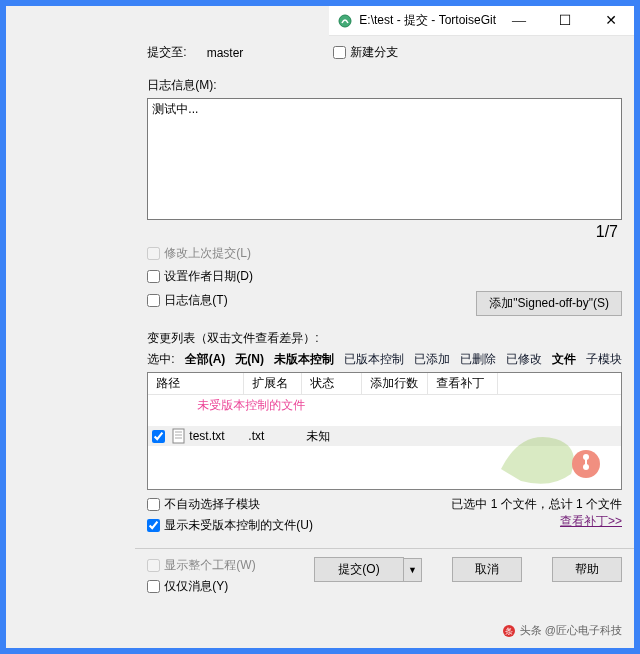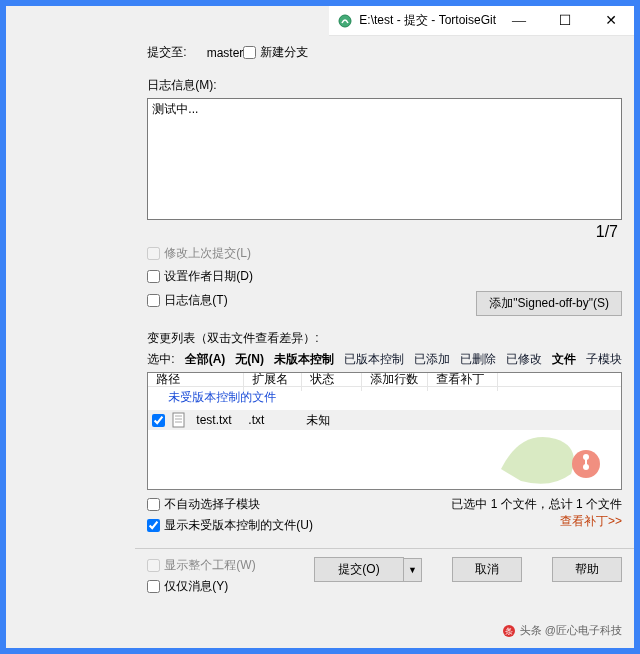--- a/index.html
+++ b/index.html
@@ -5,58 +5,58 @@
 * { box-sizing: border-box; margin: 0; padding: 0; }
 body { font-family: "Microsoft YaHei", "Segoe UI", sans-serif; font-size: 12px; background: #f0f0f0; color: #000; width: 640px; height: 654px; }
 .window { width: 640px; height: 654px; background: #f0f0f0; border: 6px solid #3b82f6; display: flex; flex-direction: column; align-items: flex-end; }
 .titlebar { height: 30px; display: flex; align-items: center; padding: 0 0 0 8px; background: #fff; border-bottom: 1px solid #e5e5e5; }
 .titlebar .icon { width: 16px; height: 16px; margin-right: 6px; }
 .titlebar .title { flex: 1; font-size: 12px; }
 .titlebar .ctrl { width: 46px; height: 30px; display: flex; align-items: center; justify-content: center; font-size: 14px; font-family: "Segoe UI Symbol"; }
 .content { flex: 1; padding: 8px 12px; display: flex; flex-direction: column; position: relative; }
 .row { display: flex; align-items: center; margin-bottom: 6px; }
 .commit-to-label { margin-right: 20px; }
-.branch { }
+.branch { margin-right: 90px; }
 .checkbox { display: flex; align-items: center; gap: 4px; }
 .checkbox input { width: 13px; height: 13px; }
 .log-label { margin: 10px 0 4px; }
 textarea.log { width: 100%; height: 122px; border: 1px solid #7a7a7a; padding: 2px 4px; font-family: inherit; font-size: 12px; resize: none; }
 .log-area { position: relative; }
 .counter { position: absolute; right: 4px; bottom: -18px; font-size: 16px; }
 .chk-stack { margin-top: 22px; }
 .chk-stack .checkbox { margin-bottom: 6px; }
 .disabled { color: #888; }
 button.btn { font-family: inherit; font-size: 12px; padding: 3px 12px; background: #e1e1e1; border: 1px solid #adadad; min-width: 70px; }
 .changelist-label { margin-top: 14px; margin-bottom: 4px; }
 .filter-row { display: flex; gap: 10px; margin-bottom: 4px; align-items: center; }
 .filter-row span { white-space: nowrap; }
 .filter-bold { font-weight: bold; }
 .filter-dim { color: #0f172a; }
 .table-wrap { border: 1px solid #828282; background: #fff; height: 118px; position: relative; overflow: hidden; }
-.table-head { display: flex; background: #fff; border-bottom: 1px solid #e5e5e5; height: 14px; align-items: center; }
+.table-head { display: flex; background: #fff; border-bottom: 1px solid #e5e5e5; height: 22px; align-items: center; }
 .table-head .th { padding: 0 8px; font-size: 12px; border-right: 1px solid #e5e5e5; height: 22px; display: flex; align-items: center; }
 .th-path { width: 96px; }
 .th-ext { width: 58px; }
 .th-status { width: 60px; }
 .th-add { width: 66px; }
 .th-del { width: 70px; }
 .table-body { }
-.group-row { color: #1d4ed8; padding: 2px 6px 4px 20px; font-size: 12px; }
+.group-row { color: #ec4899; padding: 2px 6px 12px 20px; font-size: 12px; margin-left: 29px; }
 .file-row { display: flex; align-items: center; height: 20px; background: #f0f0f0; padding-left: 4px; }
 .file-row .cell { padding: 0 4px; font-size: 12px; }
 .file-row .chk { width: 16px; display: flex; align-items: center; }
-.file-row .cell-path { width: 76px; display: flex; align-items: center; gap: 10px; }
+.file-row .cell-path { width: 76px; display: flex; align-items: center; gap: 3px; }
 .file-row .cell-ext { width: 58px; }
 .file-row .cell-status { width: 60px; }
 .file-icon { width: 14px; height: 16px; }
 .watermark { position: absolute; right: 10px; bottom: -10px; opacity: 0.6; }
 .below-table { display: flex; justify-content: space-between; align-items: flex-start; margin-top: 6px; }
 .below-left .checkbox { margin-bottom: 4px; }
 .below-right { text-align: right; }
-.view-patch-link { color: #c2410c; cursor: pointer; }
+.view-patch-link { color: #701a75; cursor: pointer; text-decoration: underline; }
 .bottom-sep { border-top: 1px solid #ccc; margin: 10px -12px 8px; }
 .bottom-row { display: flex; align-items: flex-start; }
 .bottom-left { flex: 1; }
 .bottom-left .checkbox { margin-bottom: 4px; }
 .bottom-buttons { display: flex; gap: 30px; align-items: center; }
 .commit-btn { display: flex; align-items: center; }
 .commit-btn button { min-width: 90px; }
 .commit-btn .dropdown { border: 1px solid #adadad; border-left: none; background: #e1e1e1; width: 18px; height: 24px; display: flex; align-items: center; justify-content: center; font-size: 9px; }
 .credit { position: absolute; right: 8px; bottom: 8px; font-size: 11px; color: #666; display: flex; align-items: center; gap: 4px; background: rgba(240,240,240,0.9); padding: 2px 4px; }
 </style>

